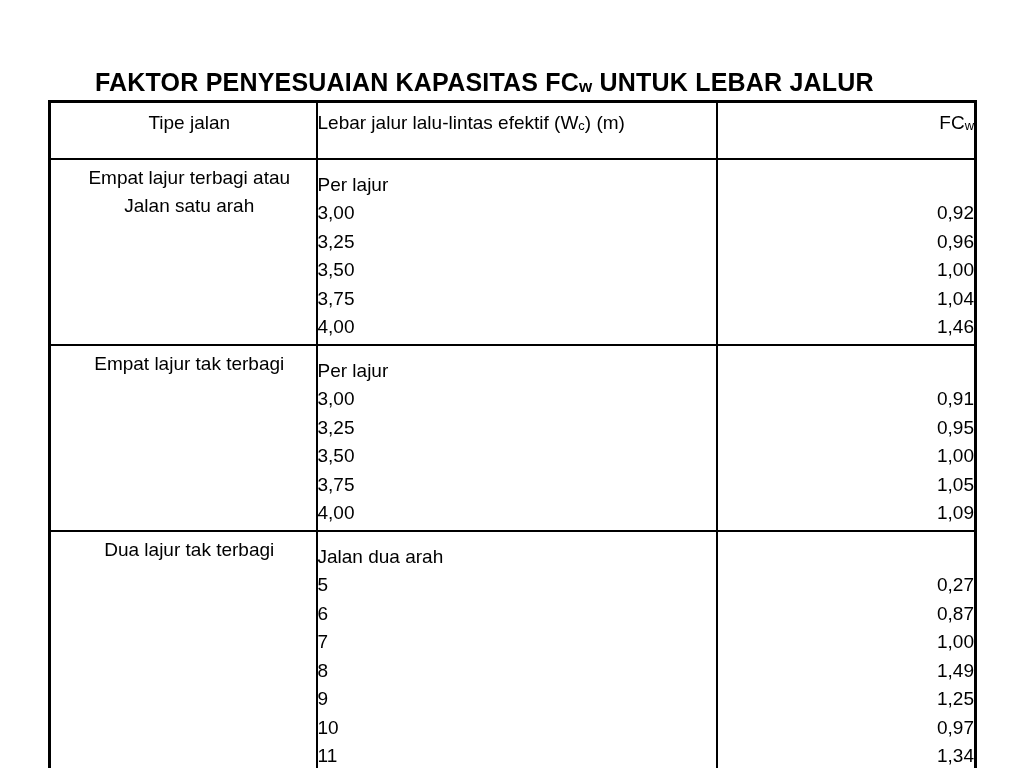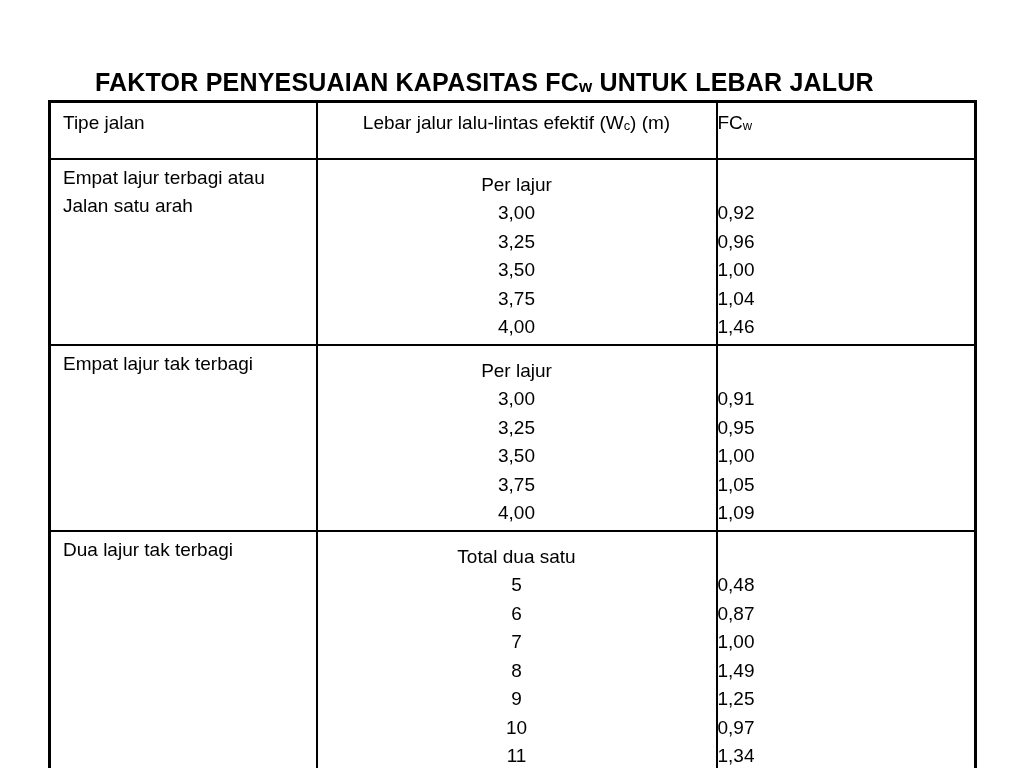--- a/index.html
+++ b/index.html
@@ -47,23 +47,23 @@
   th, td {
     vertical-align: top;
     font-size: 19px;
     font-weight: normal;
     padding: 0;
   }
   th { height: 57px; padding-top: 9px; }
   col.c-type  { width: 267px; }
   col.c-width { width: 400px; }
   col.c-fcw   { width: 259px; }
-  .col-type  { text-align: left; padding-left: 12px; }
-  .col-width { text-align: center; }
-  .col-fcw   { text-align: left; }
+  .col-type  { text-align: center; padding-left: 12px; }
+  .col-width { text-align: left; }
+  .col-fcw   { text-align: right; }
   td { padding-top: 11px; padding-bottom: 2px; }
   td.col-type { padding-top: 4px; }
   .line {
     display: block;
     line-height: 28.5px;
     min-height: 28.5px;
     white-space: nowrap;
   }
 </style>
 </head>
@@ -131,32 +131,32 @@
             <div class="line">1,00</div>
             <div class="line">1,05</div>
             <div class="line">1,09</div>
           </td>
         </tr>
         <tr>
           <td class="col-type">
             <div class="line">Dua lajur tak terbagi</div>
           </td>
           <td class="col-width">
-            <div class="line">Total dua satu</div>
+            <div class="line">Jalan dua arah</div>
             <div class="line">5</div>
             <div class="line">6</div>
             <div class="line">7</div>
             <div class="line">8</div>
             <div class="line">9</div>
             <div class="line">10</div>
             <div class="line">11</div>
           </td>
           <td class="col-fcw">
             <div class="line">&nbsp;</div>
-            <div class="line">0,48</div>
+            <div class="line">0,27</div>
             <div class="line">0,87</div>
             <div class="line">1,00</div>
             <div class="line">1,49</div>
             <div class="line">1,25</div>
             <div class="line">0,97</div>
             <div class="line">1,34</div>
           </td>
         </tr>
       </tbody>
   </table>

